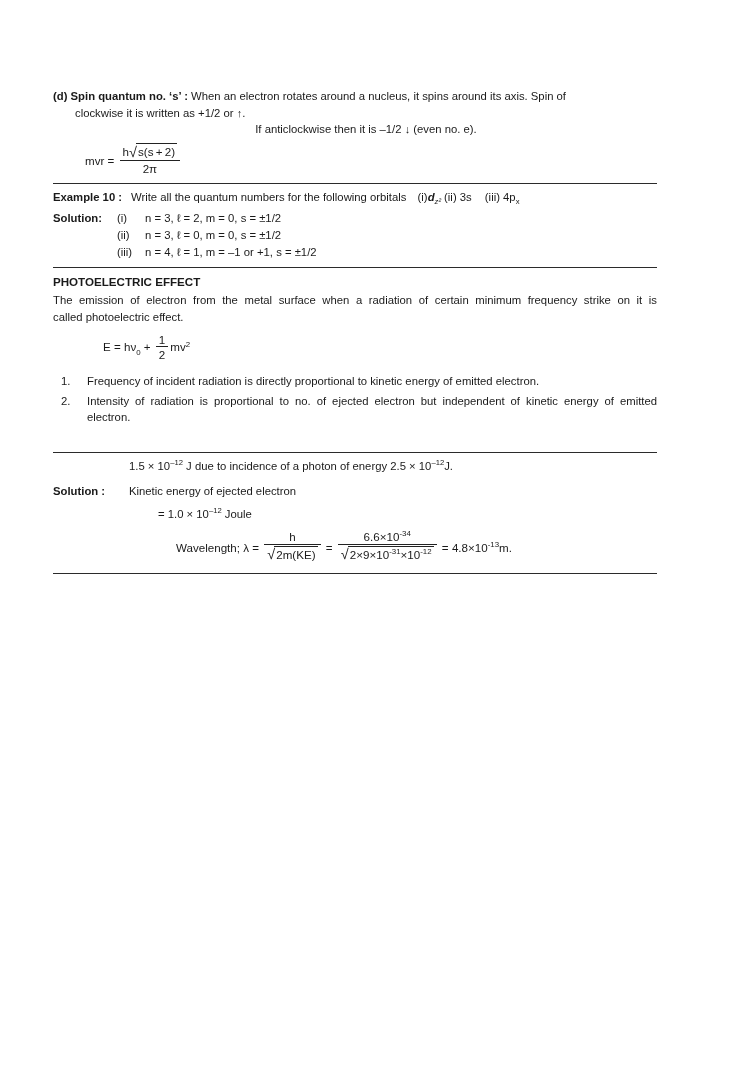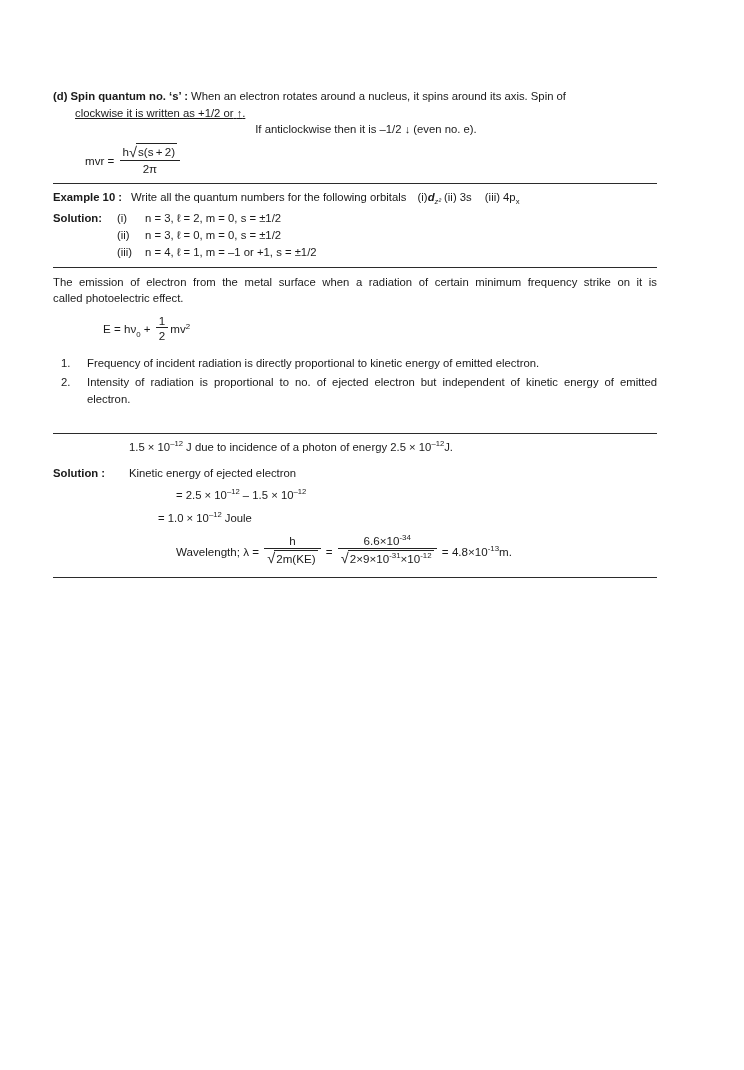--- a/index.html
+++ b/index.html
@@ -115,21 +115,21 @@
 
 <div class="page">
   <div class="content">
 
     <div>
       <div class="para">
         <span class="bold">(d)</span>
         <span class="bold">Spin quantum no. ‘s’ :</span>
         <span>When an electron rotates around a nucleus, it spins around its axis. Spin of</span>
       </div>
-      <div class="para indent1" style="text-align:left;text-decoration:underline;">
+      <div class="para indent1" style="text-align:left;">
         <span>clockwise it is written as +1/2 or</span>
         <span class="arrow">↑</span><span>.</span>
       </div>
       <div class="para indent1" style="text-align:center;">
         <span>If anticlockwise then it is –1/2</span>
         <span class="arrow">↓</span>
         <span>(even no. e).</span>
       </div>
 
       <div class="math" style="margin-left:32px; margin-top:7px;">
@@ -177,20 +177,21 @@
       <div class="sol-row">
         <span class="k" style="flex:0 0 64px;"></span>
         <span class="r">(iii)</span>
         <span class="v">n = 4, ℓ = 1,  m = –1 or +1, s = ±1/2</span>
       </div>
     </div>
 
     <hr class="rule" style="margin-top:6px;">
 
     <div style="margin-top:6px;">
+      <div class="para bold" style="font-size:11.6px;text-align:left;">PHOTOELECTRIC EFFECT</div>
       <div class="para justify-full" style="margin-top:2px;">The emission of electron from the metal surface when a radiation of certain minimum frequency strike on it is</div>
       <div class="para" style="text-align:left;">called photoelectric effect.</div>
 
       <div class="math" style="margin-left:50px; margin-top:9px;">
         <span>E = h</span><span>ν</span><sub class="sb">0</sub>
         <span>+</span>
         <span class="frac">
           <span class="num">1</span>
           <span class="den">2</span>
         </span><span>mv</span><sup class="exp">2</sup>
@@ -212,26 +213,20 @@
       <div class="exline" style="margin-left:76px;">
         <span>1.5 × 10</span><sup class="exp">–12</sup>
         <span>J due to incidence of a photon of energy 2.5 × 10</span><sup class="exp">–12</sup><span>J.</span>
       </div>
 
       <div class="ex-row" style="margin-top:9px;">
         <span class="k" style="flex:0 0 76px;">Solution :</span>
         <span class="v" style="text-align:left;">Kinetic energy of ejected electron</span>
       </div>
 
-      <div class="exline" style="margin-left:123px;margin-top:6px;">
-        <span>=</span>
-        <span>2.5 × 10</span><sup class="exp">–12</sup>
-        <span>–</span>
-        <span>1.5 × 10</span><sup class="exp">–12</sup>
-      </div>
 
       <div class="exline" style="margin-left:105px;margin-top:6px;">
         <span>=</span>
         <span>1.0 × 10</span><sup class="exp">–12</sup>
         <span>Joule</span>
       </div>
 
       <div class="math" style="margin-left:123px;margin-top:10px;">
         <span>Wavelength;</span>
         <span>λ</span>

